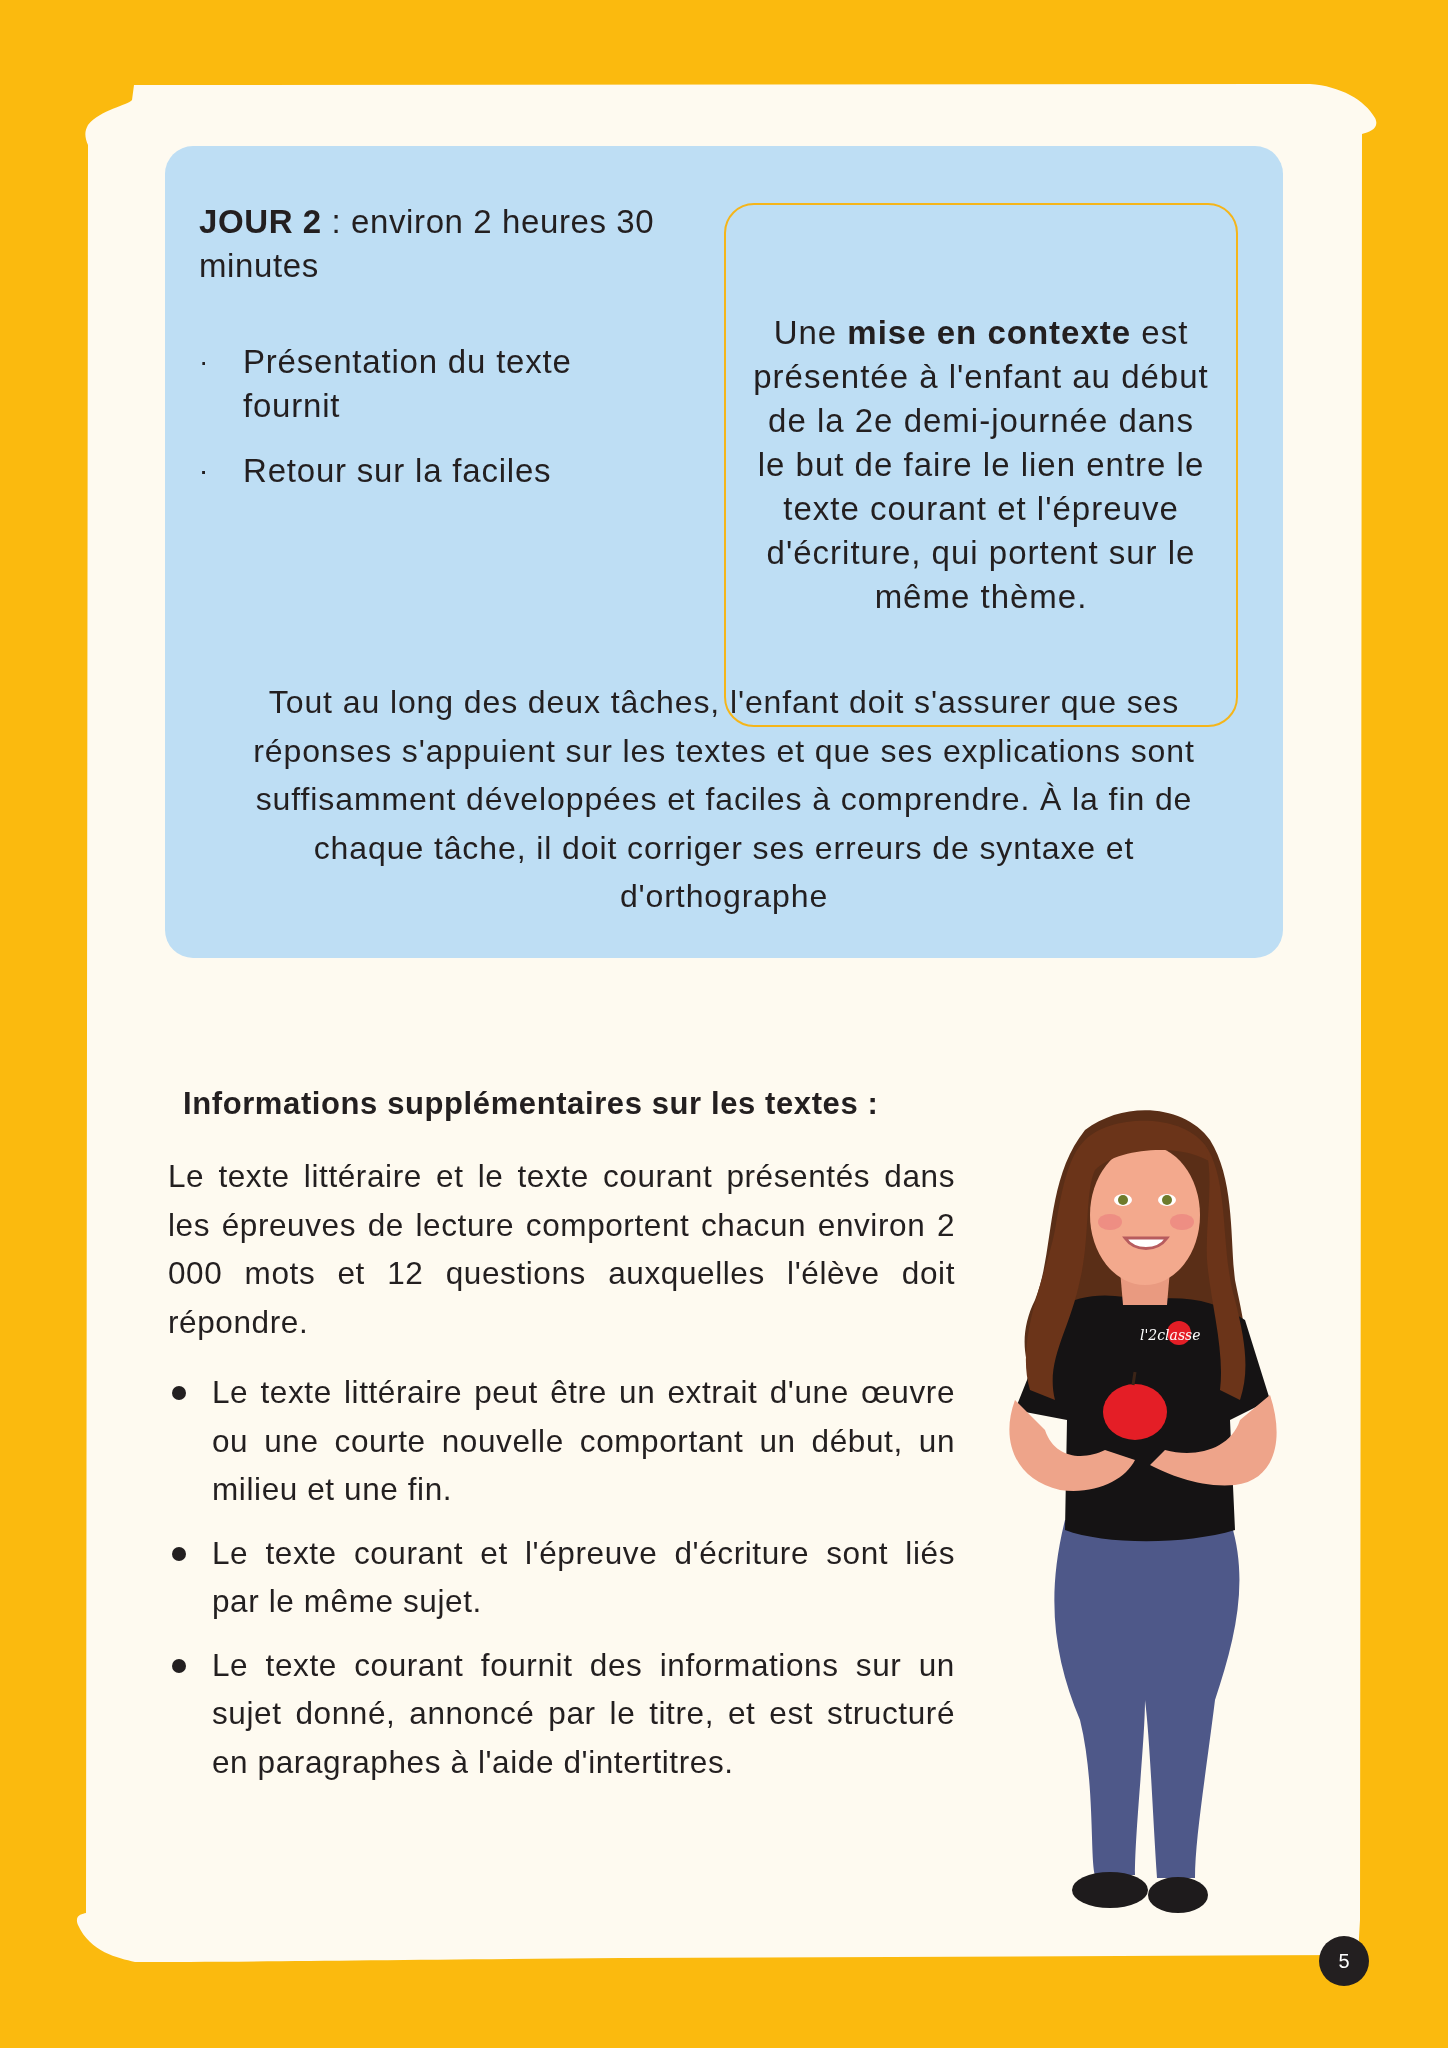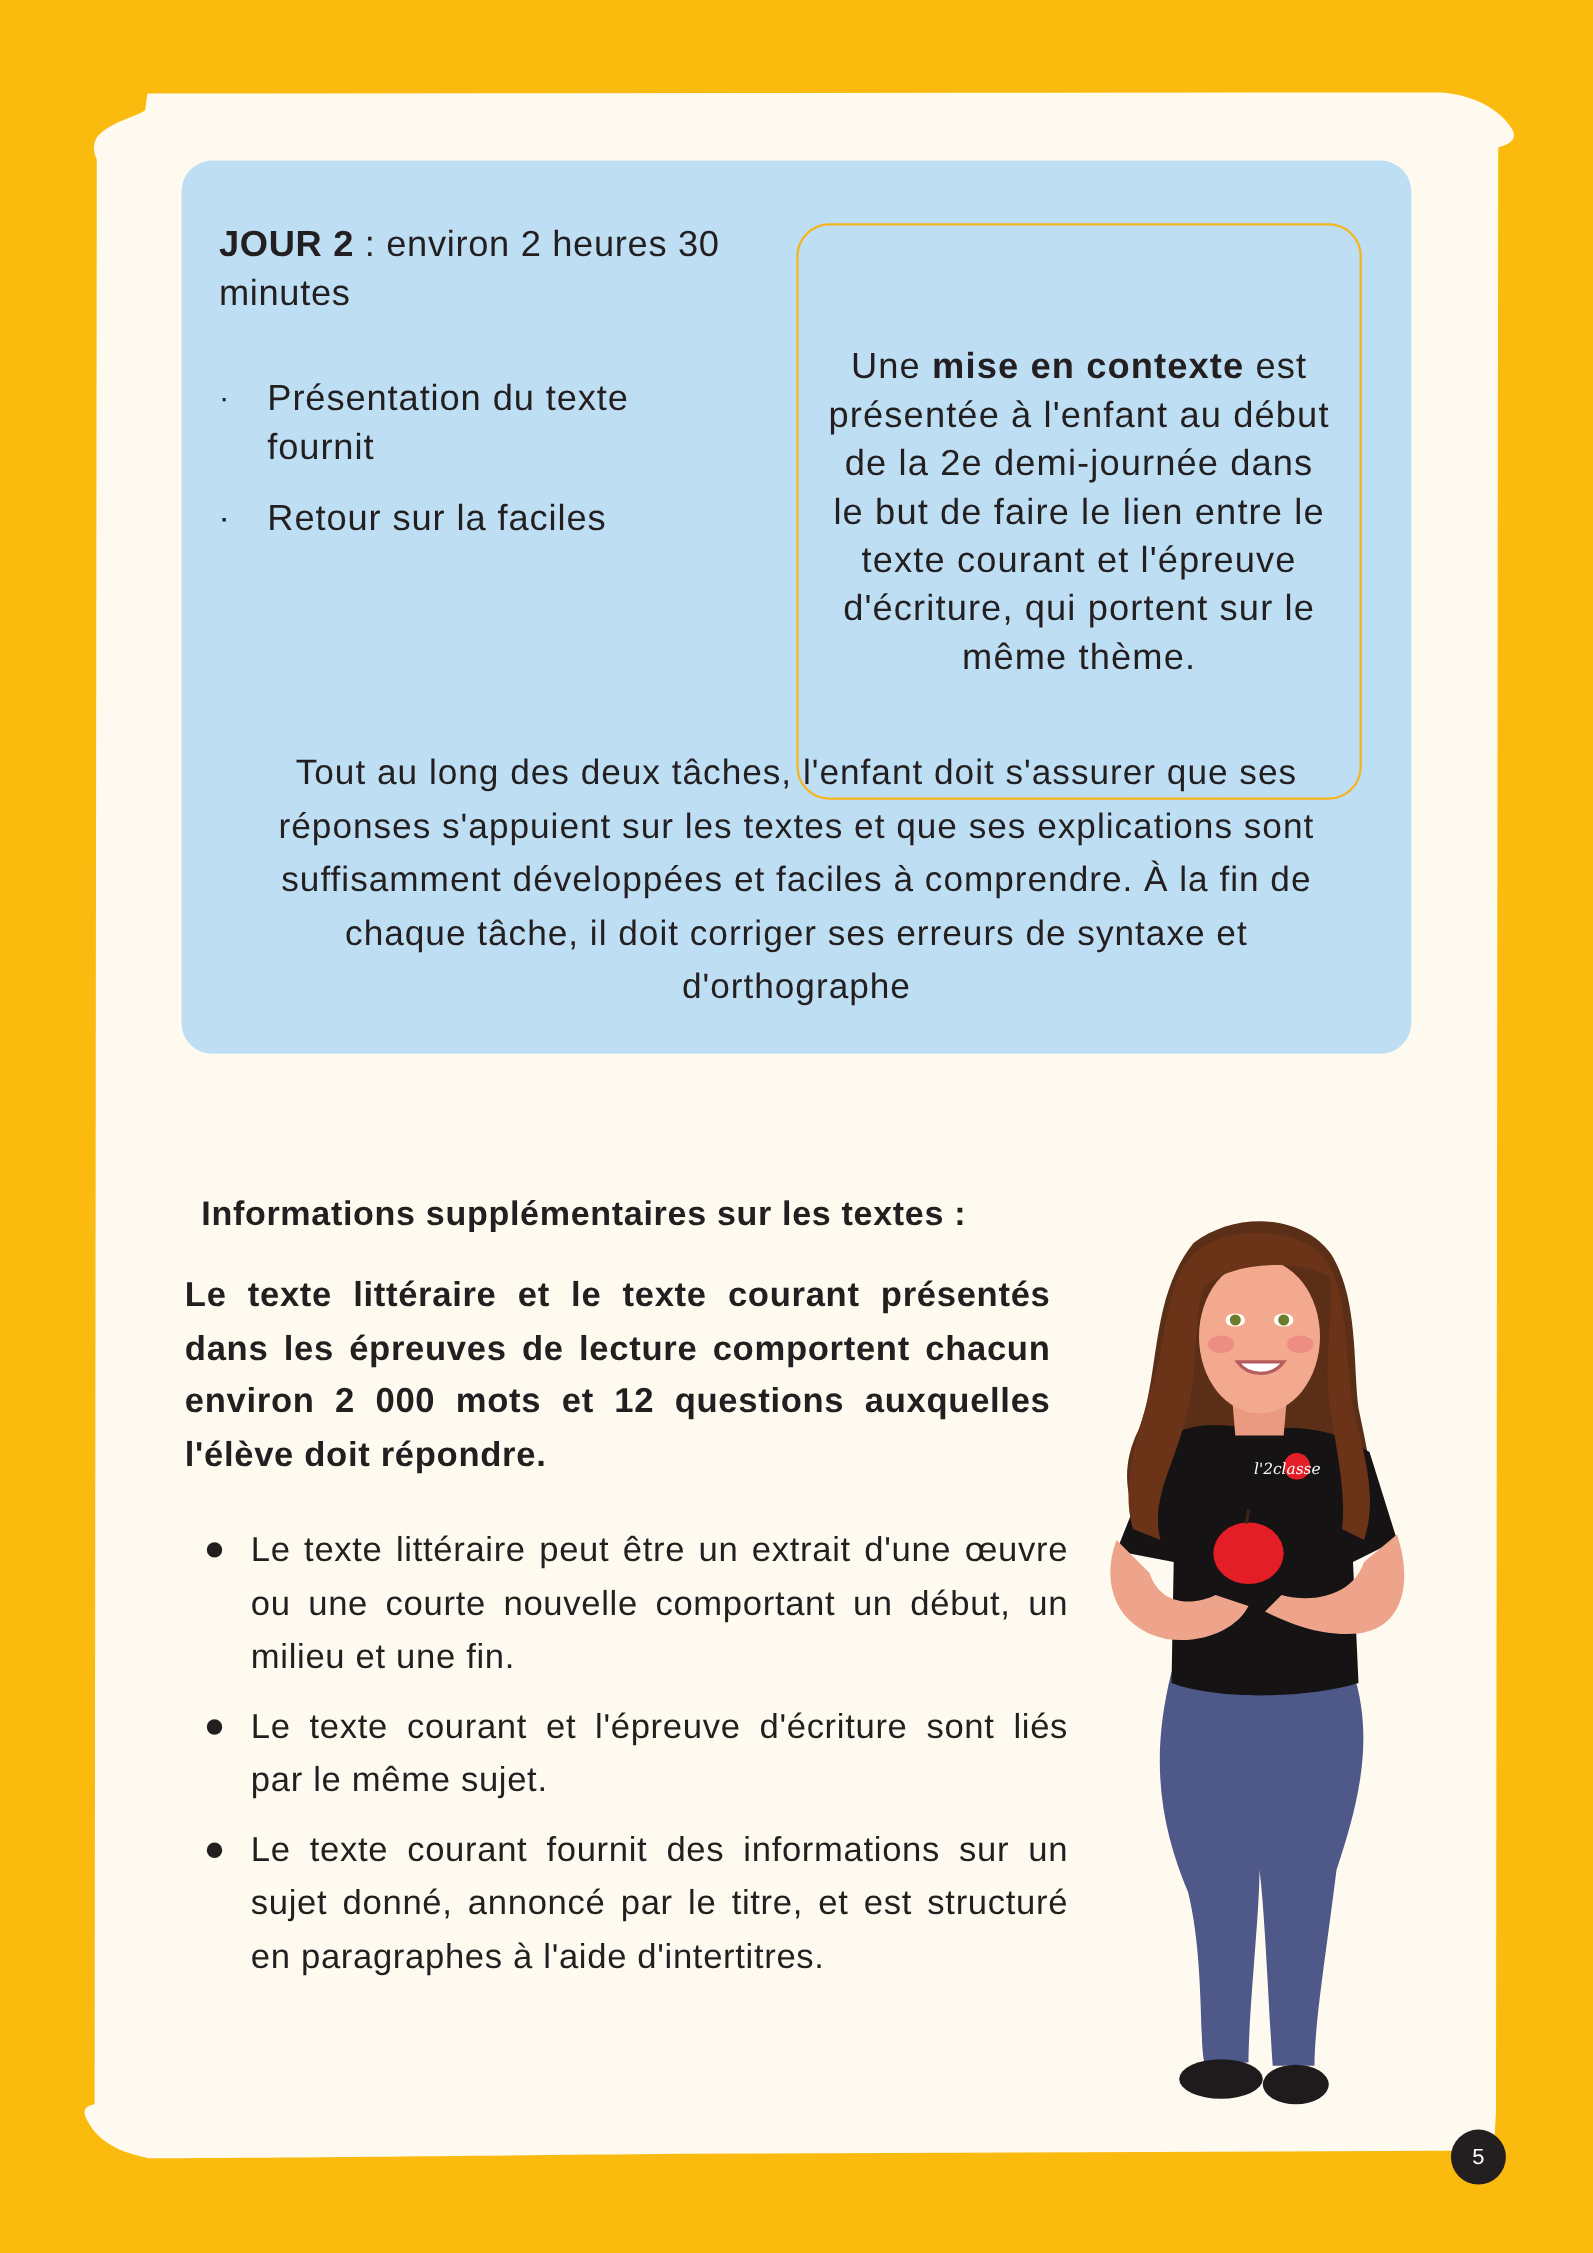--- a/index.html
+++ b/index.html
@@ -46,25 +46,25 @@
     .note-text {
       position: absolute; left: 230px; top: 678px; width: 988px;
       text-align: center; font-size: 32px; line-height: 48.5px; letter-spacing: 0.9px;
     }
     .info-title {
       position: absolute; left: 183px; top: 1083px; width: 800px;
       font-size: 31px; font-weight: 700; letter-spacing: 0.6px; line-height: 42px;
     }
     .info-intro {
       position: absolute; left: 168px; top: 1152px; width: 787px;
-      font-size: 31.5px; line-height: 48.5px; text-align: justify; letter-spacing: 0.6px; font-weight: bold;
+      font-size: 31.5px; line-height: 48.5px; text-align: justify; letter-spacing: 0.6px;
     }
     .info-list {
       position: absolute; left: 168px; top: 1368px; width: 787px;
-      list-style: none; margin: 16px; padding: 0;
+      list-style: none; margin: 0; padding: 0;
       font-size: 31.5px; line-height: 48.5px; letter-spacing: 0.6px;
     }
     .info-list li { position: relative; padding-left: 44px; margin-bottom: 15px; text-align: justify; }
     .info-list li .bullet {
       position: absolute; left: 4px; top: 18px;
       width: 14px; height: 14px; border-radius: 50%; background: #231F20;
     }
     .illustration { position: absolute; left: 985px; top: 1100px; width: 320px; height: 830px; }
     .page-num {
       position: absolute; left: 1319px; top: 1936px;

